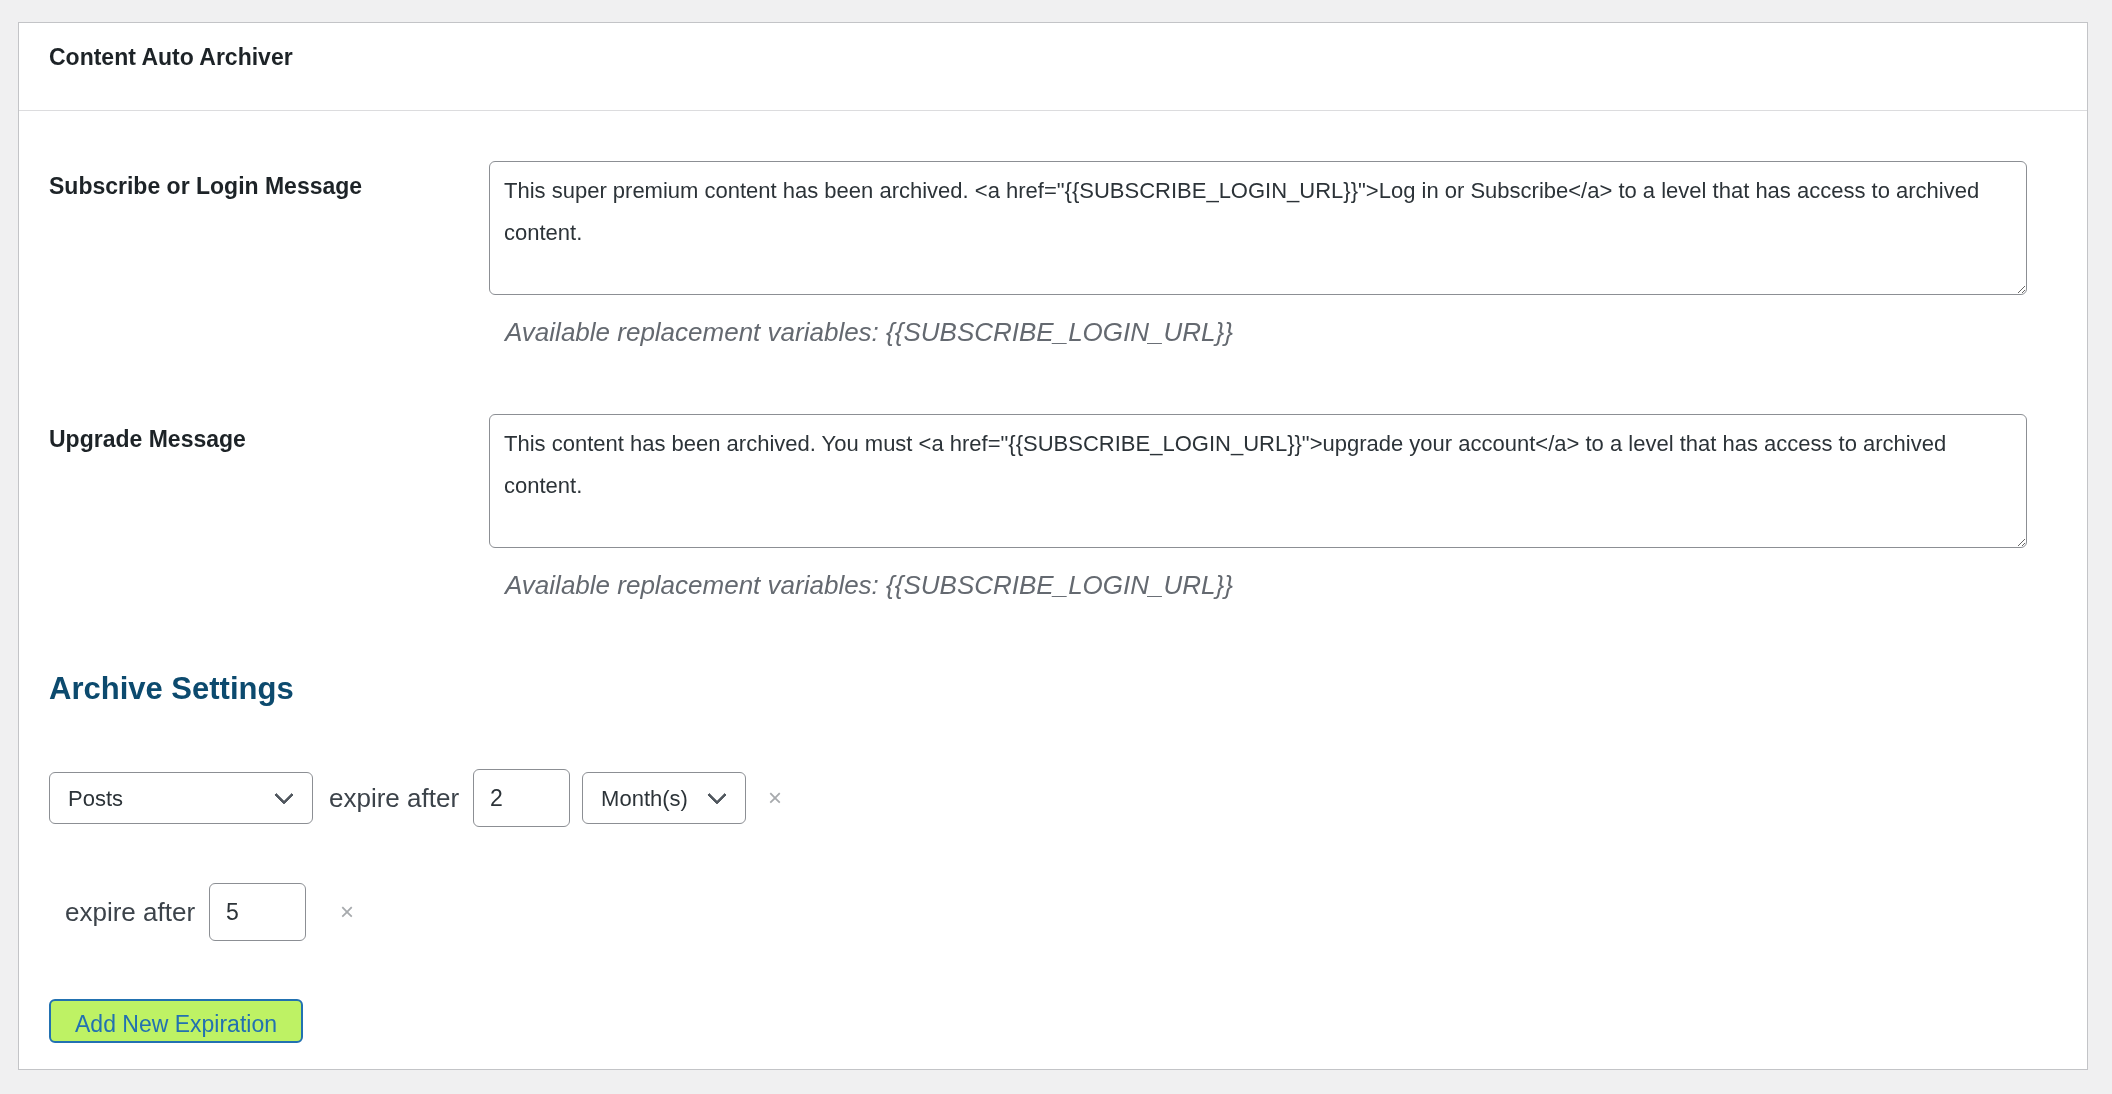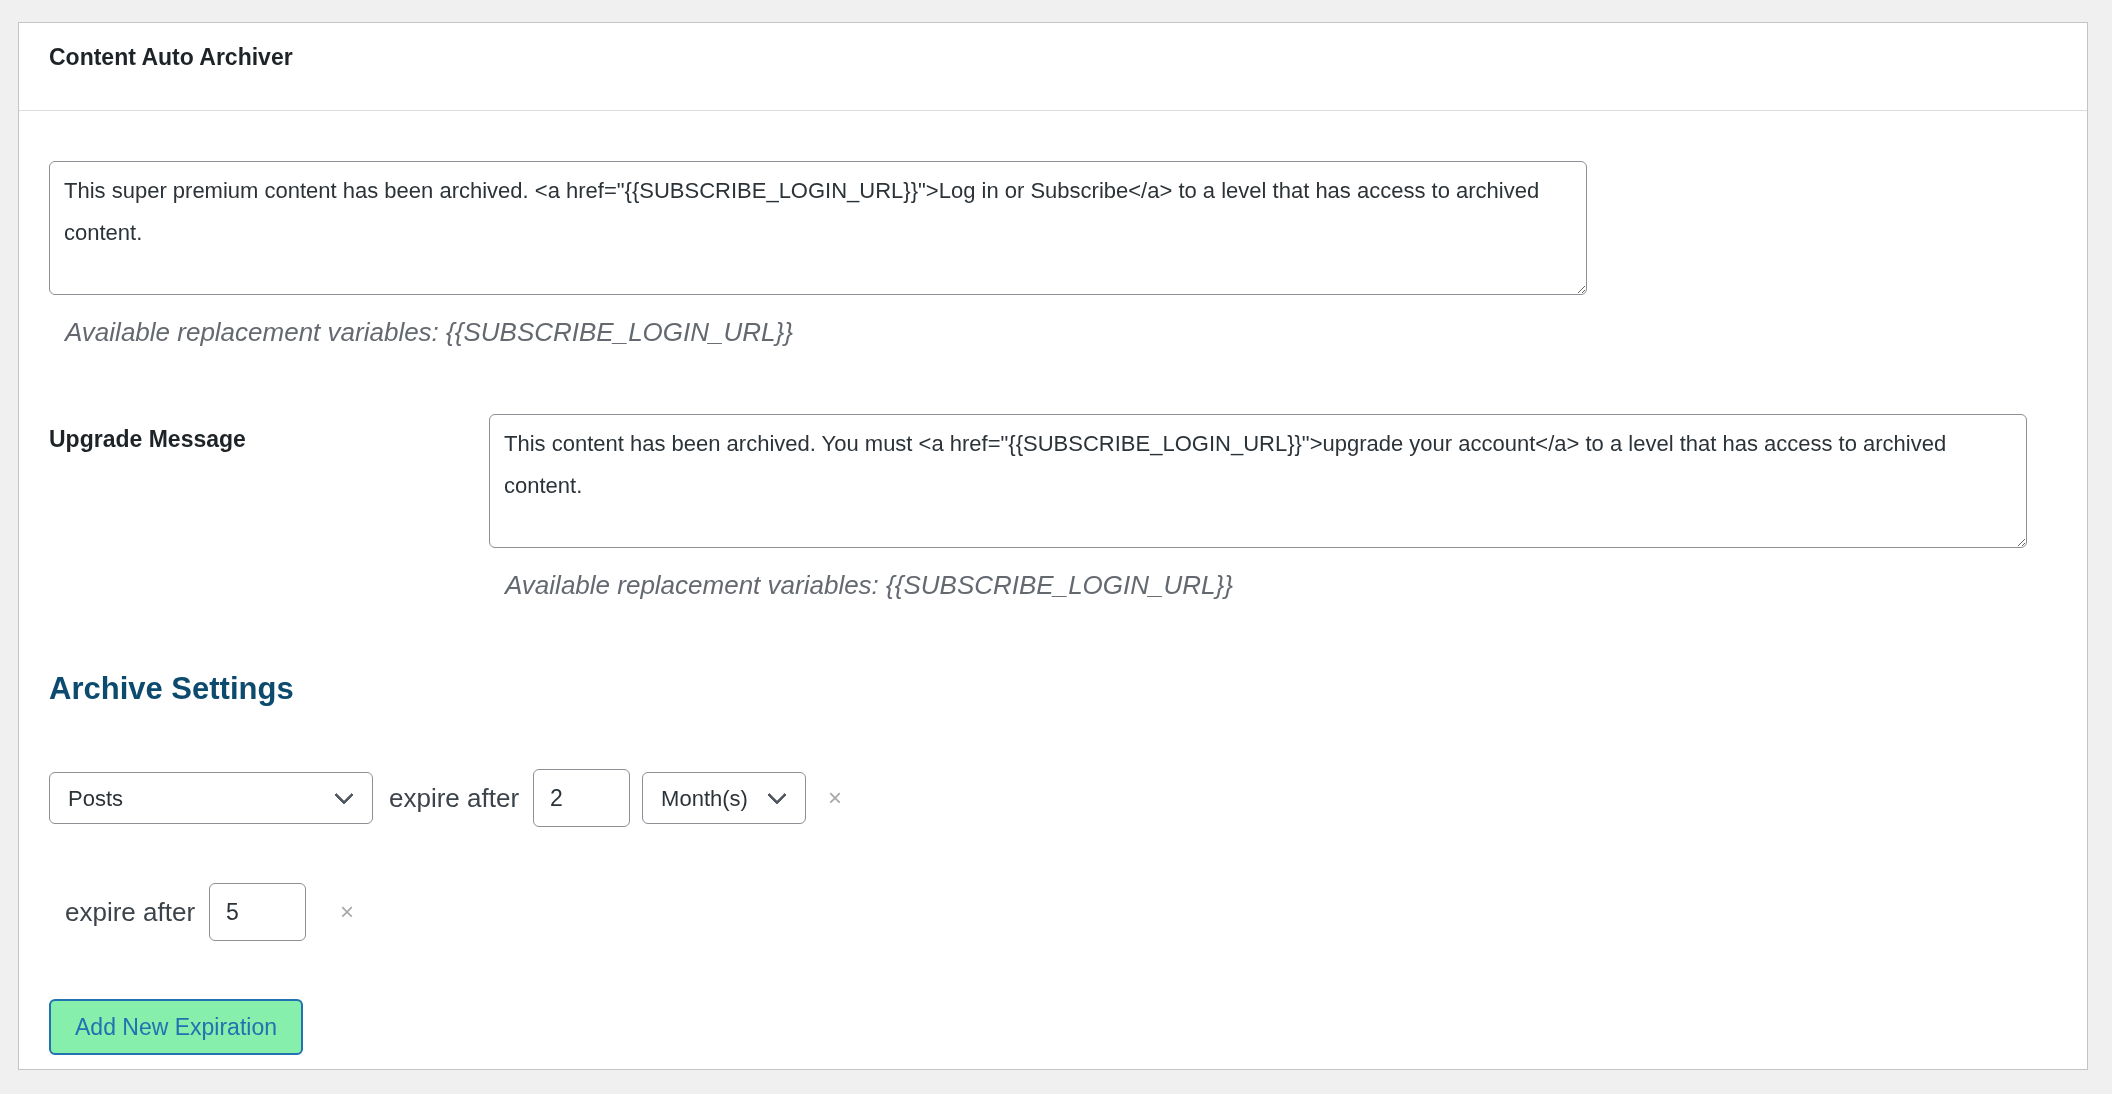--- a/index.html
+++ b/index.html
@@ -94,21 +94,21 @@
     height: 52px;
     border: 1px solid #8c8f94;
     border-radius: 6px;
     background: #ffffff;
     color: #2c3338;
     font-family: "Liberation Sans", sans-serif;
     font-size: 22px;
     padding: 0 54px 0 18px;
     outline: none;
   }
-  select.post-type { width: 324px; }
+  select.post-type { width: 264px; }
   select.unit { width: 164px; }
   .chevron {
     position: absolute;
     right: 22px;
     top: 50%;
     width: 14px;
     height: 14px;
     border-right: 3px solid #50575e;
     border-bottom: 3px solid #50575e;
     border-radius: 1px;
@@ -138,43 +138,44 @@
     margin-left: 22px;
     color: #a7aaad;
     font-size: 24px;
     line-height: 1;
     cursor: pointer;
     user-select: none;
   }
   .add-btn {
     display: inline-block;
     margin-top: 58px;
-    height: 56px;
+    height: 44px;
     padding: 0 24px;
-    background: #86efac;
+    background: #bef264;
     border: 2px solid #2271b1;
     border-radius: 6px;
     color: #2271b1;
     font-family: "Liberation Sans", sans-serif;
     font-size: 23px;
     line-height: 46px;
     cursor: pointer;
   }
 </style>
 </head>
 <body>
 
 <div class="panel">
 
   <div class="panel-header">Content Auto Archiver</div>
 
   <div class="panel-body">
 
     
     <div class="form-row">
+      <div class="label-col">Subscribe or Login Message</div>
       <div class="field-col">
         <textarea class="msg" spellcheck="false" style="">This super premium content has been archived. &lt;a href="{{SUBSCRIBE_LOGIN_URL}}"&gt;Log in or Subscribe&lt;/a&gt; to a level that has access to archived content.</textarea>
         <p class="help">Available replacement variables: {{SUBSCRIBE_LOGIN_URL}}</p>
       </div>
     </div>
 
     
     <div class="form-row">
       <div class="label-col">Upgrade Message</div>
       <div class="field-col">

